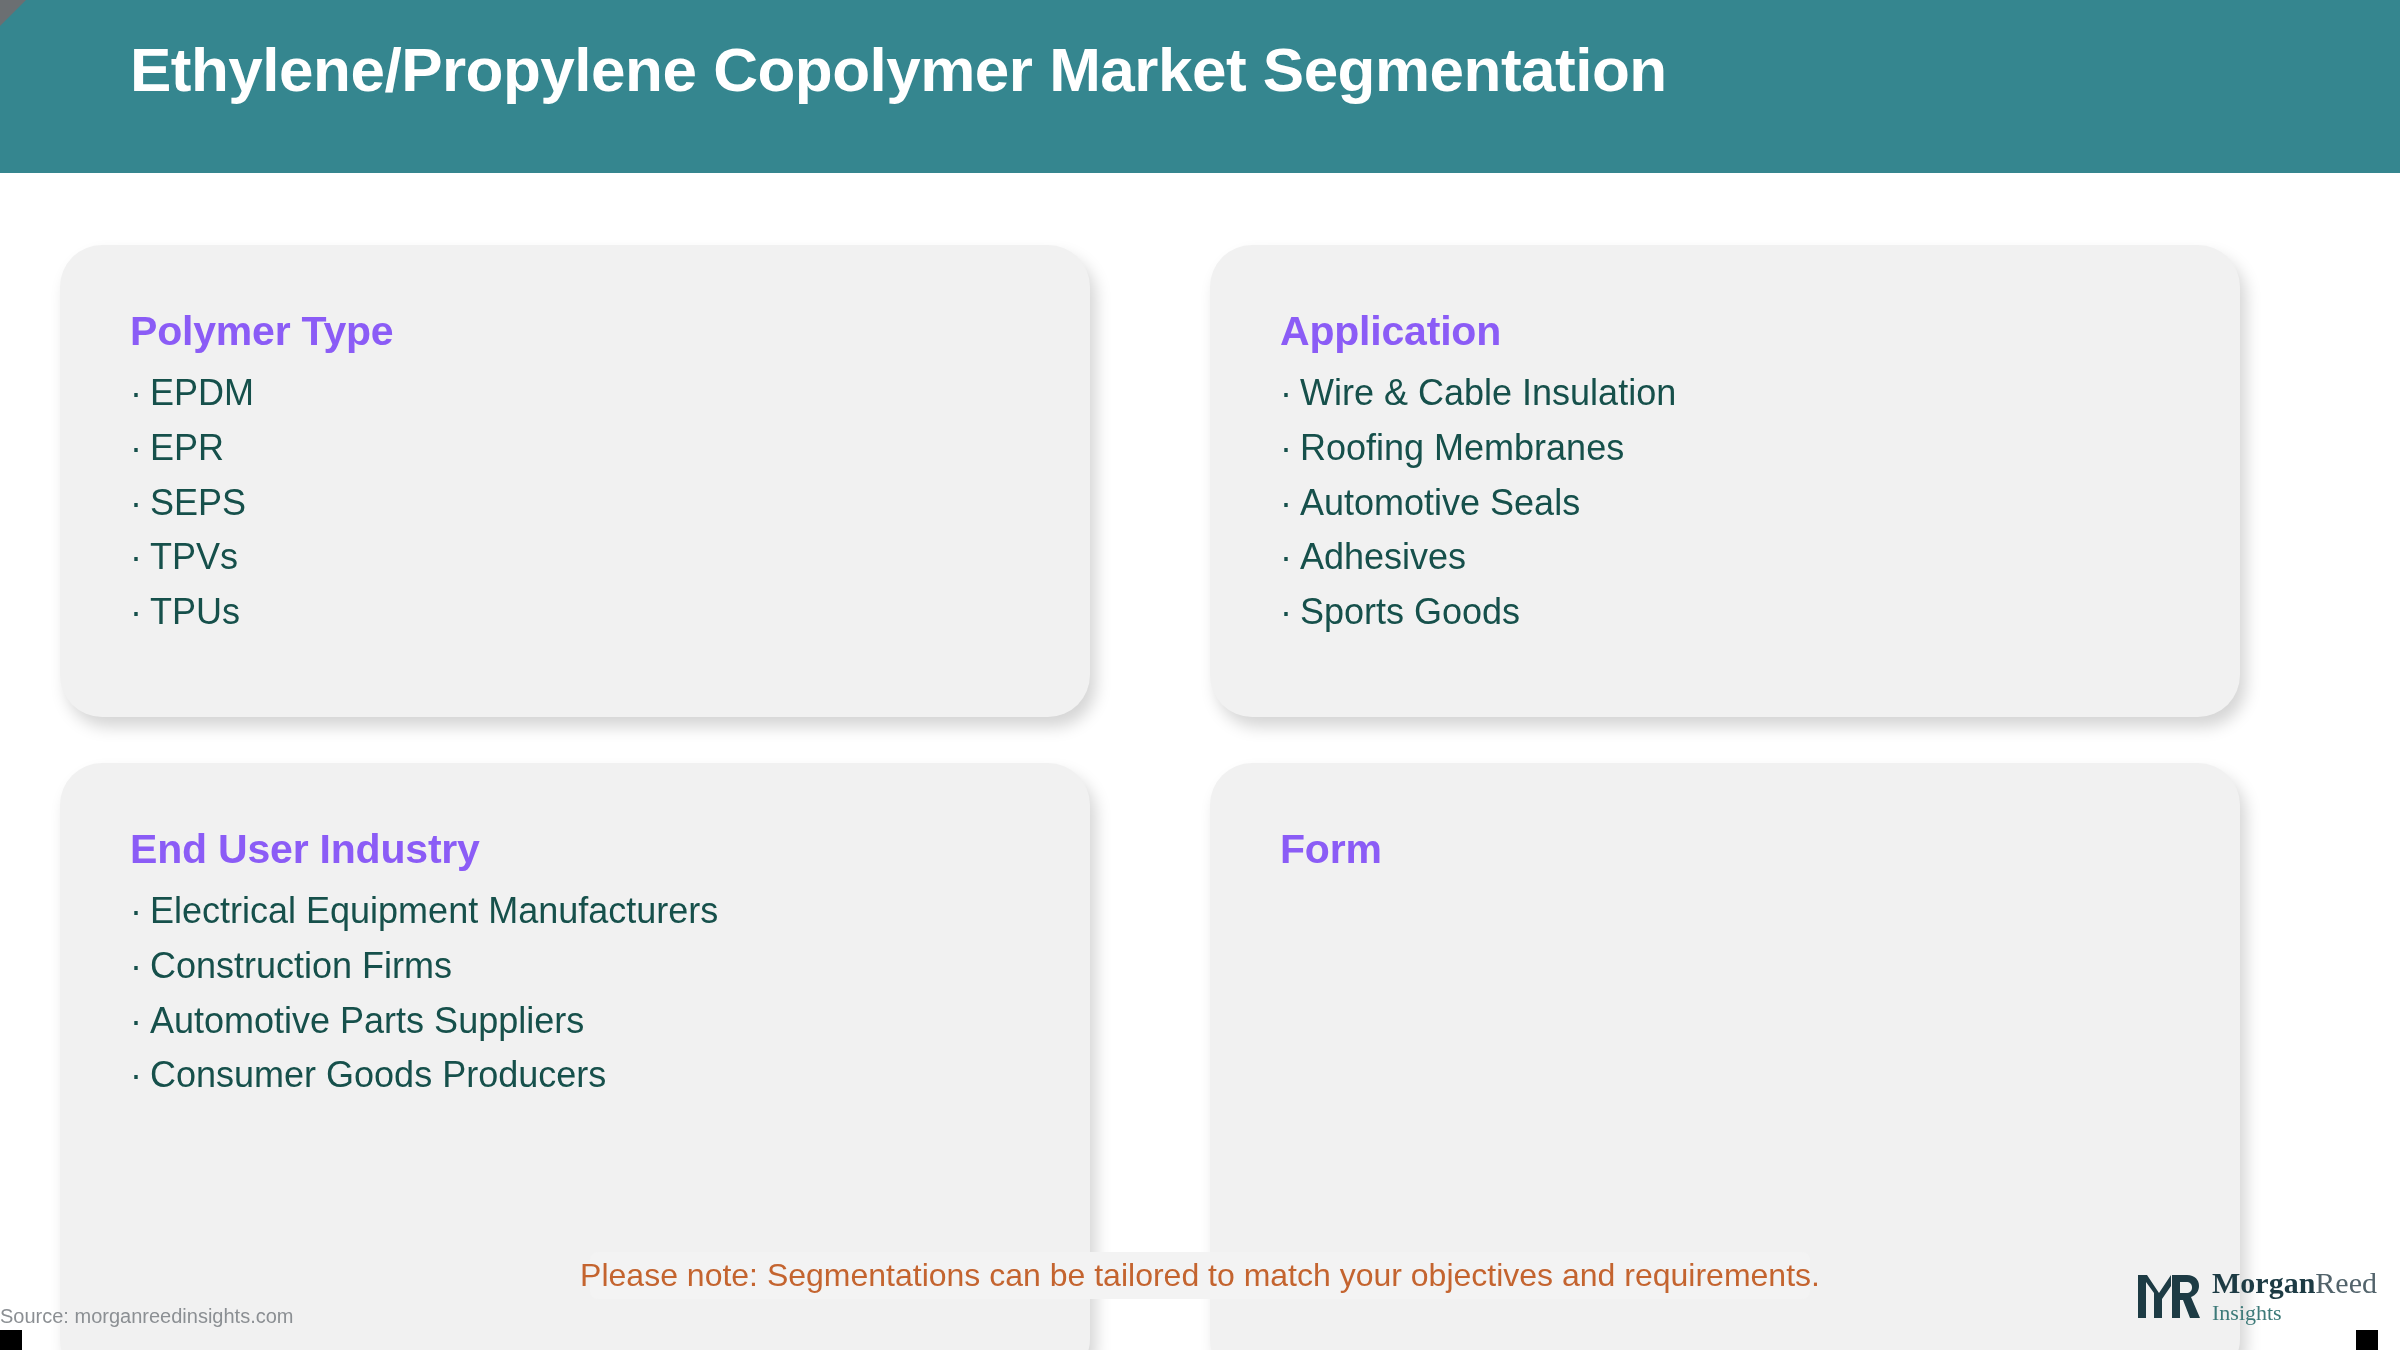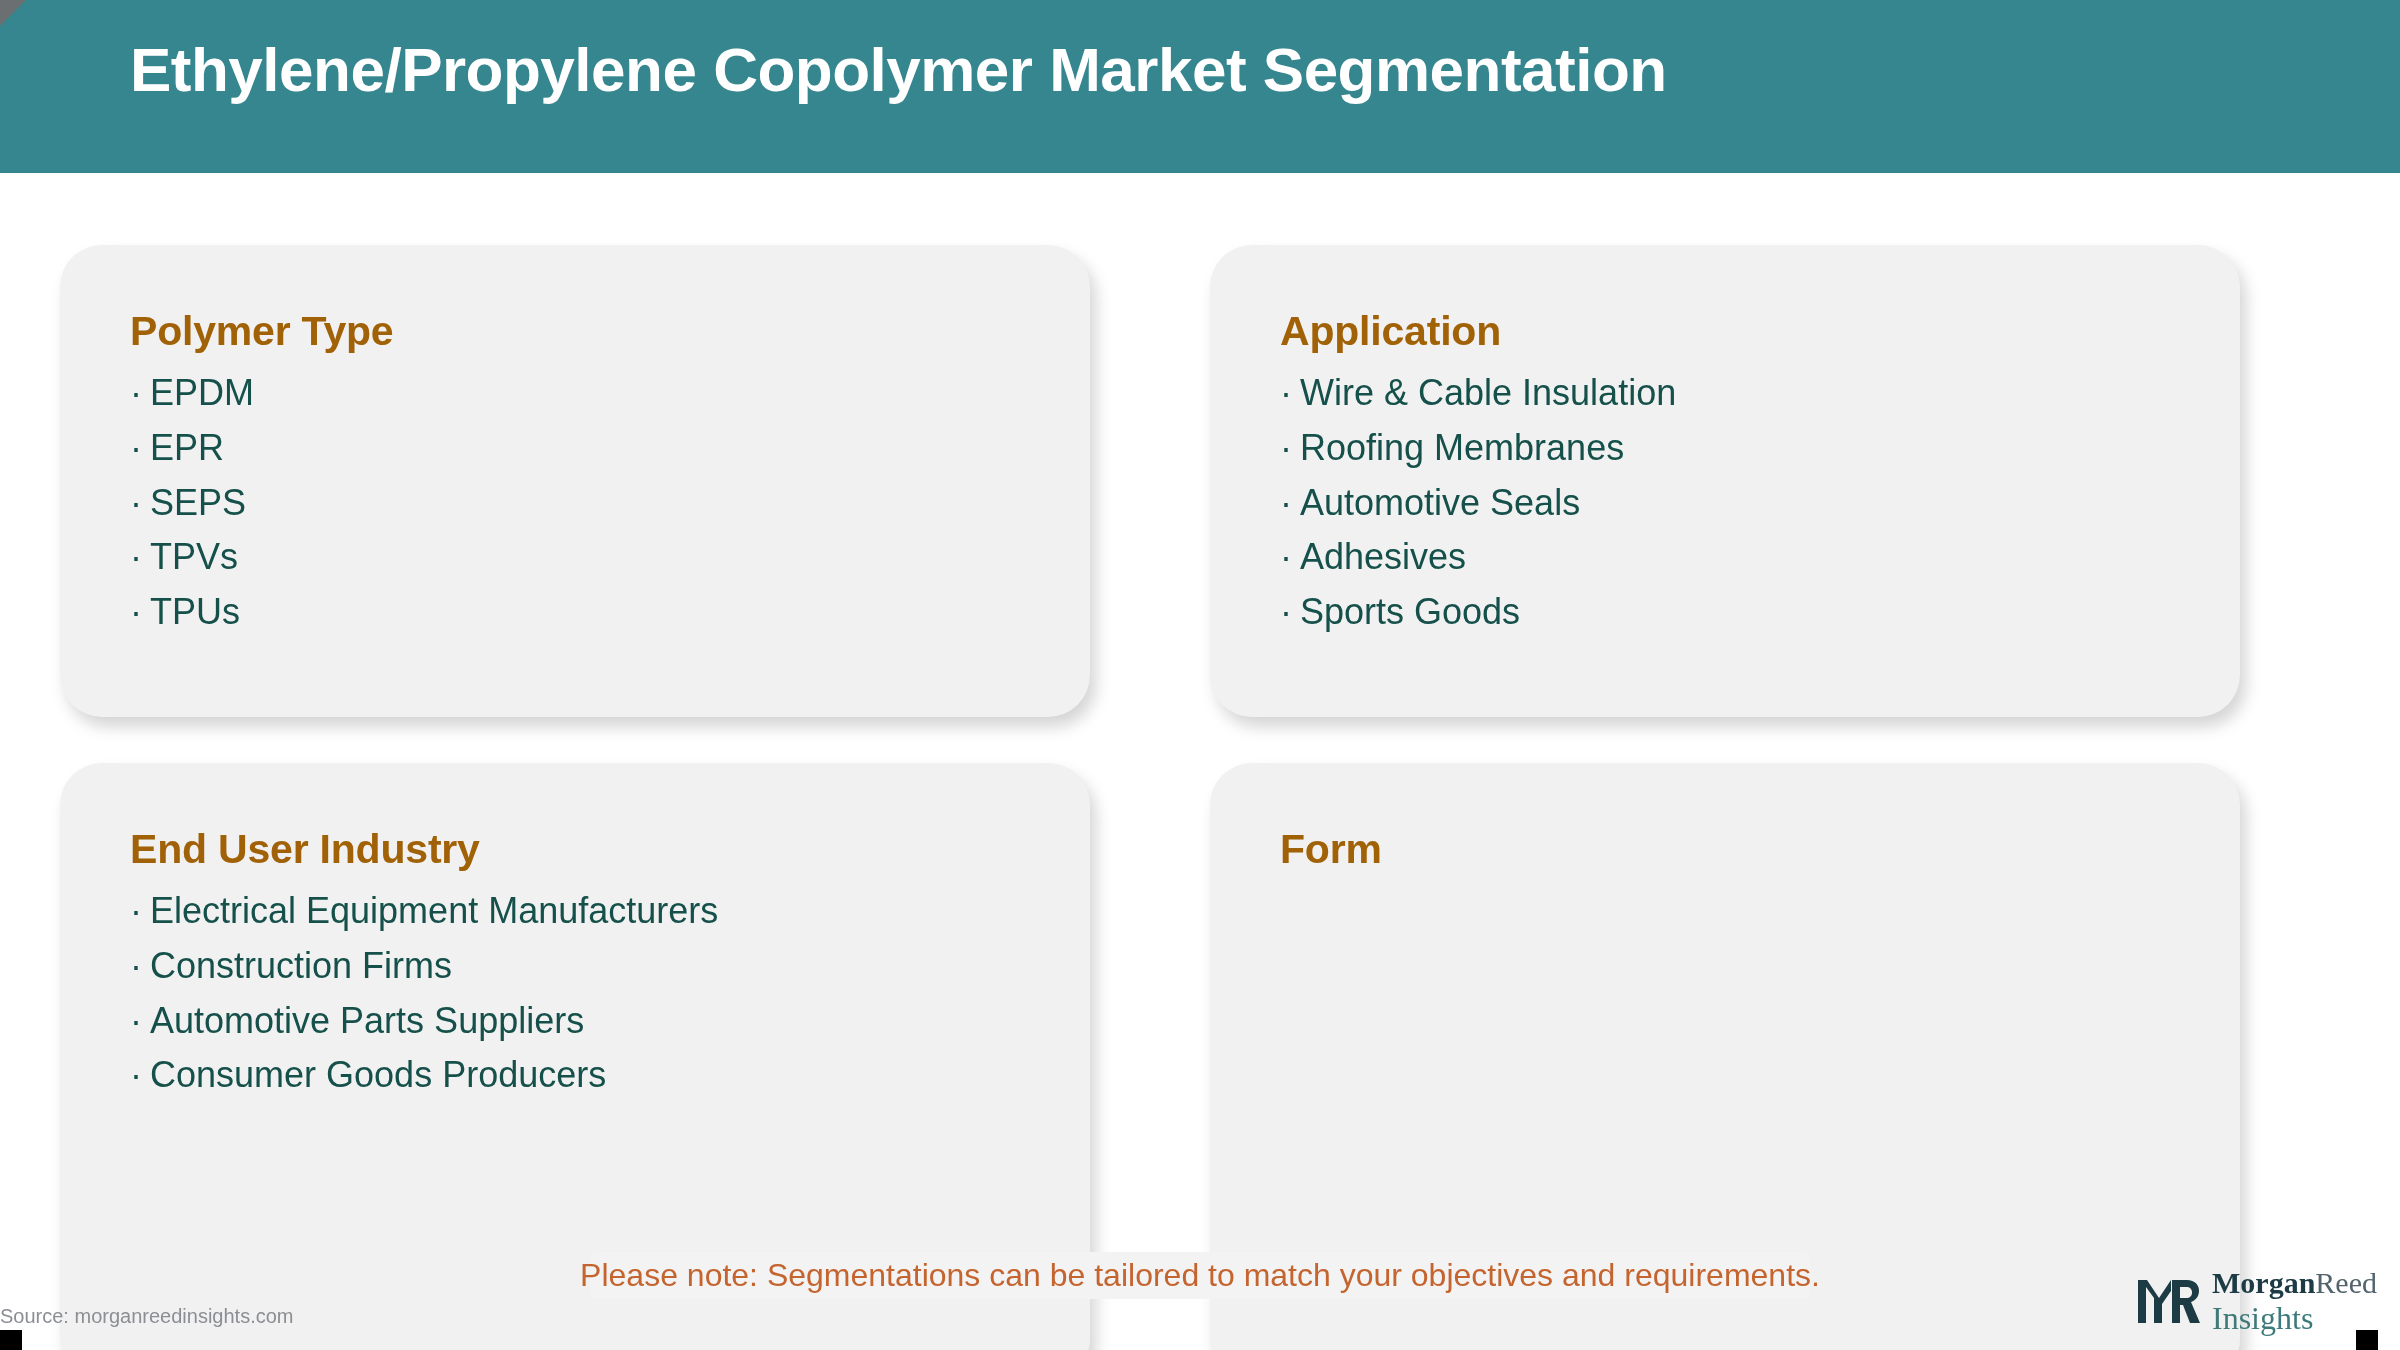--- a/index.html
+++ b/index.html
@@ -64,21 +64,21 @@
     padding: 62px 0 0 70px;
   }
   .card-tl { left: 60px;   top: 72px;  width: 1030px; height: 472px; }
   .card-tr { left: 1210px; top: 72px;  width: 1030px; height: 472px; }
   .card-bl { left: 60px;   top: 590px; width: 1030px; height: 618px; }
   .card-br { left: 1210px; top: 590px; width: 1030px; height: 618px; }
 
   .card-title {
     font-size: 41px;
     font-weight: 700;
-    color: #a16207;
+    color: #8b5cf6;
     letter-spacing: -0.2px;
     margin: 0 0 10px 0;
     line-height: 1.2;
   }
   .card-list {
     list-style: none;
     margin: 0;
     padding: 0;
   }
   .card-list li {
@@ -141,21 +141,21 @@
     line-height: 1.0;
     font-family: "Liberation Serif", serif;
   }
   .logo-row-top {
     font-size: 30px;
     white-space: nowrap;
   }
   .logo-morgan { font-weight: 700; color: #1d3b44; }
   .logo-reed   { font-weight: 400; color: #52636b; }
   .logo-insights {
-    font-size: 32px;
+    font-size: 22px;
     font-weight: 400;
     color: #3d7a79;
     margin-top: 4px;
   }
 
   
   .corner-mark {
     position: absolute;
     width: 22px;
     height: 20px;

